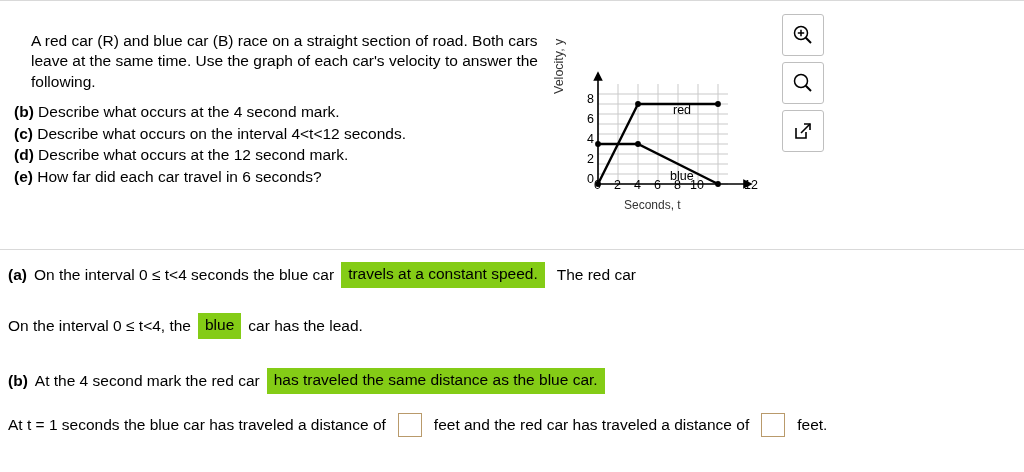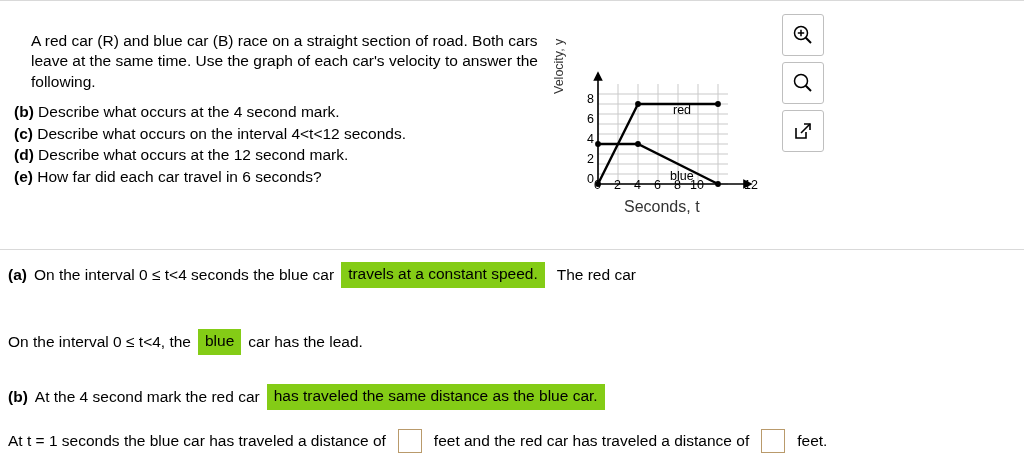--- a/index.html
+++ b/index.html
@@ -29,21 +29,21 @@
     position:absolute; left:556px; top:36px; width:215px; height:185px;
   }
   .axis-ylabel {
     position:absolute; left:-4px; top:58px;
     transform:rotate(-90deg); transform-origin:left top;
     font-size:12.5px; color:#333;
     white-space:nowrap;
   }
   .axis-xlabel {
     position:absolute; left:68px; top:162px;
-    font-size:16px; color:#333;
+    font-size:12px; color:#333;
   }
   .ytick {
     position:absolute; right:0; font-size:12.5px; color:#000; text-align:right;
   }
   .yticks { position:absolute; left:16px; top:0; width:22px; height:140px; }
   .xticks { position:absolute; left:34px; top:142px; width:170px; height:16px; font-size:12.5px; }
   .xticks span { position:absolute; top:0; }
   svg.plot { position:absolute; left:28px; top:0px; }
 
   
@@ -52,21 +52,21 @@
     width:42px; height:42px; margin-bottom:6px;
     border:1px solid #bfbfbf; border-radius:3px;
     background:#ffffff;
     display:flex; align-items:center; justify-content:center;
   }
   .toolbtn svg { display:block; }
 
   
   .divider { position:absolute; left:0; top:249px; width:1024px; height:1px; background:#d9d9d9; }
   .arow { display:flex; align-items:center; flex-wrap:wrap; margin-bottom:0; line-height:1.2; }
-  .arow + .arow { margin-top:16px; }
+  .arow + .arow { margin-top:0; }
   .blank-fill {
     background:#84cc16;
     padding:3px 7px 4px 7px;
     display:inline-block;
     white-space:nowrap;
   }
   .plain { display:inline-block; white-space:nowrap; }
   .sp { display:inline-block; width:7px; }
   .sp-lg { display:inline-block; width:12px; }
   .box-input {

